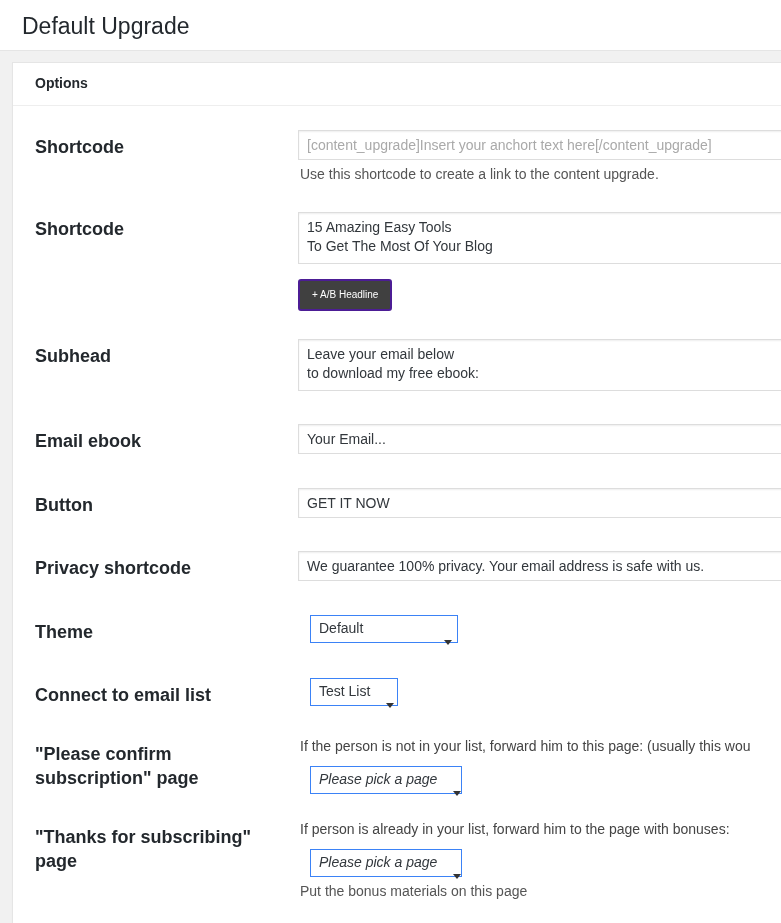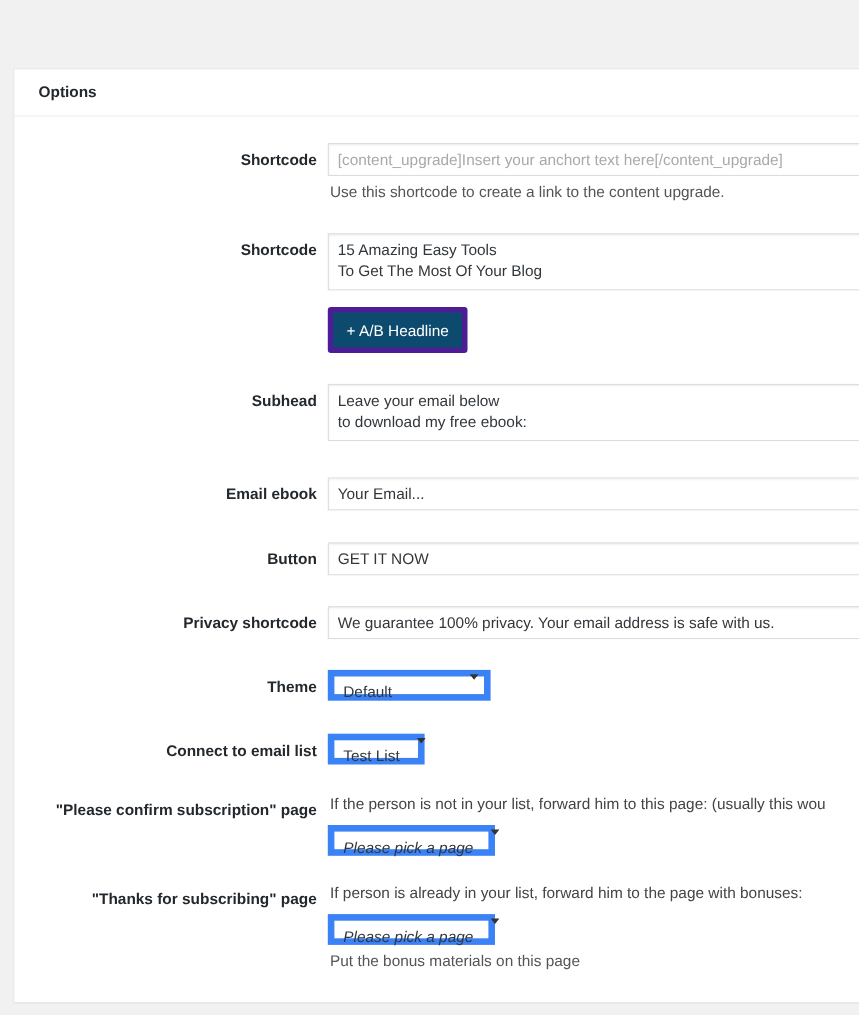--- a/index.html
+++ b/index.html
@@ -63,24 +63,24 @@
   }
 
   
   table.form-table {
     border-collapse: collapse;
     width: 100%;
     table-layout: fixed;
   }
   table.form-table th {
     width: 285px;
-    text-align: right;
+    text-align: left;
     vertical-align: top;
     font-weight: 600;
-    font-size: 14px;
+    font-size: 18px;
     color: #23282d;
     padding: 20px 10px 20px 22px;
     box-sizing: border-box;
     line-height: 1.3;
   }
   table.form-table td {
     vertical-align: top;
     padding: 14px 10px 14px 0;
     font-size: 14px;
     line-height: 1.4;
@@ -133,43 +133,44 @@
     font-size: 14px;
     color: #444;
     margin: 0 0 9px 2px;
     line-height: 1.4;
     white-space: nowrap;
   }
 
   
   .ab-button {
     display: inline-block;
-    background: #0c4a6e;
+    background: #404040;
     color: #fff;
-    border: 5px solid #4c1d95;
+    border: 2px solid #4c1d95;
     border-radius: 3px;
-    font-size: 14px;
+    font-size: 10px;
     line-height: 1;
     padding: 9px 12px;
     margin-top: 9px;
     cursor: pointer;
     font-family: "Liberation Sans", sans-serif;
   }
 
   
   .select-box {
     display: inline-flex;
-    align-items: flex-start;
-    border: 6px solid #3b82f6;
+    align-items: flex-end;
+    border: 1px solid #3b82f6;
     background: #fff;
     height: 28px;
     box-sizing: border-box;
     font-size: 14px;
     vertical-align: middle;
     cursor: pointer;
+    margin-left: 12px;
   }
   .select-box .sel-label {
     padding: 4px 9px 4px 8px;
     color: #32373c;
     line-height: 20px;
     white-space: nowrap;
   }
   .select-box .sel-arrow {
     width: 19px;
     background: linear-gradient(#fcfcfc, #e6e6e6);
@@ -191,20 +192,23 @@
   .sel-theme { width: 148px; }
   .sel-theme .sel-label { width: 129px; }
   .sel-list  { width: 88px; }
   .sel-page  { width: 152px; font-style: italic; }
 </style>
 </head>
 <body>
 
 <div id="page">
 
+  <div class="page-title-wrap">
+    <h1 class="page-title">Default Upgrade</h1>
+  </div>
 
   <div class="metabox">
     <div class="metabox-header">
       <h2 class="metabox-title">Options</h2>
     </div>
 
     <div class="metabox-body">
       <table class="form-table">
         <tbody>
 

